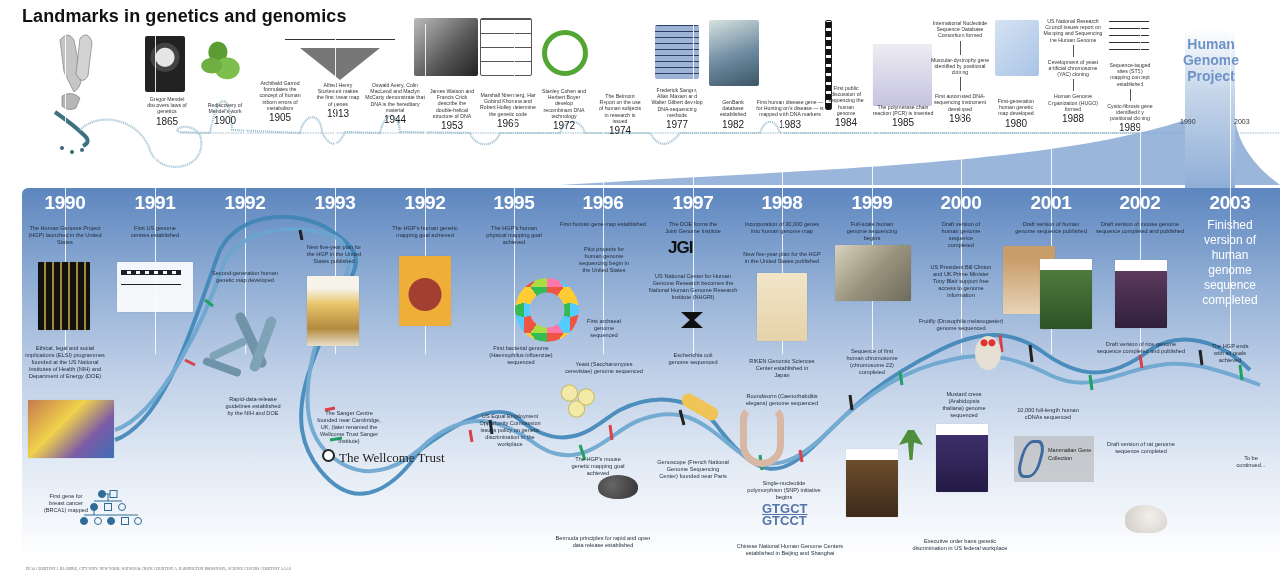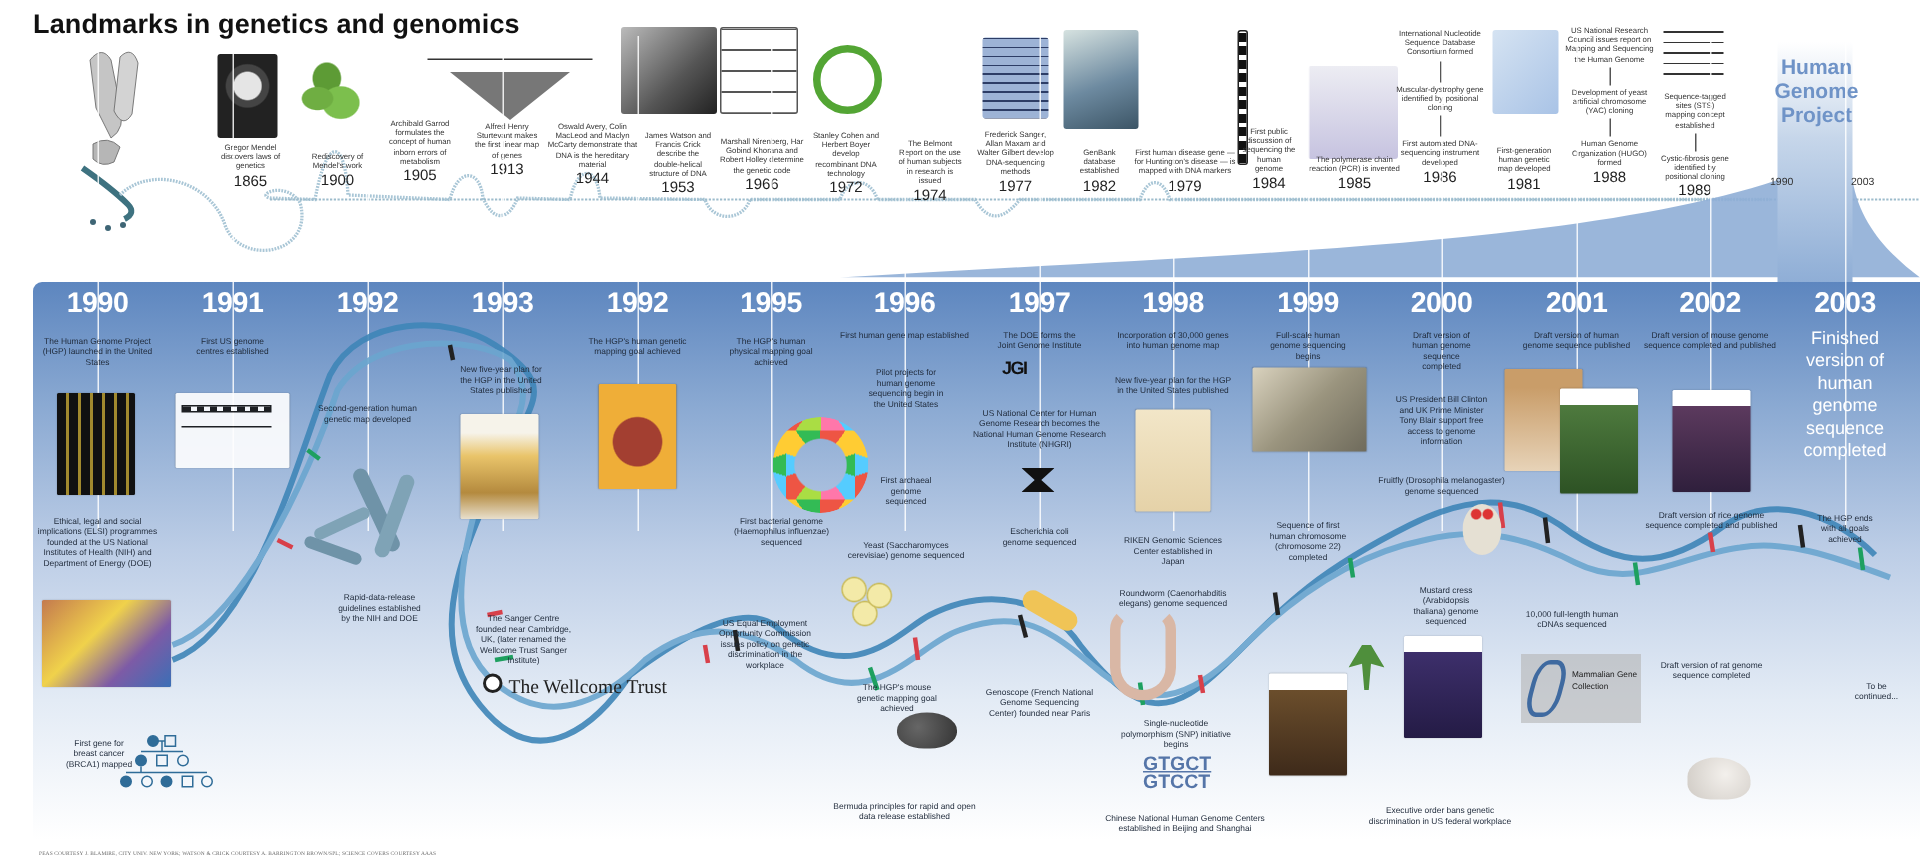--- a/index.html
+++ b/index.html
@@ -167,41 +167,41 @@
 <div class="early-event" style="left:677px;top:87px;width:52px;">
   <span class="caption">Frederick Sanger, Allan Maxam and Walter Gilbert develop DNA-sequencing methods</span>
   <span class="year">1977</span>
 </div>
 <div class="early-event" style="left:733px;top:99px;width:36px;">
   <span class="caption">GenBank database established</span>
   <span class="year">1982</span>
 </div>
 <div class="early-event" style="left:790px;top:99px;width:70px;">
   <span class="caption">First human disease gene — for Huntington's disease — is mapped with DNA markers</span>
-  <span class="year">1979</span>
+  <span class="year">1983</span>
 </div>
 <div class="early-event" style="left:846px;top:85px;width:36px;">
   <span class="caption">First public discussion of sequencing the human genome</span>
   <span class="year">1984</span>
 </div>
 <div class="early-event" style="left:903px;top:104px;width:66px;">
   <span class="caption">The polymerase chain reaction (PCR) is invented</span>
   <span class="year">1985</span>
 </div>
 <div class="early-event" style="left:960px;top:20px;width:60px;">
   <span class="caption">International Nucleotide Sequence Database Consortium formed</span>
   <span style="display:block;height:14px;width:1px;background:#555;margin:2px auto;"></span>
   <span class="caption">Muscular-dystrophy gene identified by positional cloning</span>
   <span style="display:block;height:14px;width:1px;background:#555;margin:2px auto;"></span>
   <span class="caption">First automated DNA-sequencing instrument developed</span>
   <span class="year">1986</span>
 </div>
 <div class="early-event" style="left:1016px;top:98px;width:42px;">
   <span class="caption">First-generation human genetic map developed</span>
-  <span class="year">1981</span>
+  <span class="year">1980</span>
 </div>
 <div class="early-event" style="left:1073px;top:18px;width:62px;">
   <span class="caption">US National Research Council issues report on Mapping and Sequencing the Human Genome</span>
   <span style="display:block;height:12px;width:1px;background:#555;margin:2px auto;"></span>
   <span class="caption">Development of yeast artificial chromosome (YAC) cloning</span>
   <span style="display:block;height:12px;width:1px;background:#555;margin:2px auto;"></span>
   <span class="caption">Human Genome Organization (HUGO) formed</span>
   <span class="year">1988</span>
 </div>
 <div class="early-event" style="left:1130px;top:62px;width:46px;">
@@ -334,21 +334,21 @@
 <div class="band-event" style="left:603px;top:221px;width:88px;">First human gene map established</div>
 <div class="band-event" style="left:604px;top:246px;width:50px;">Pilot projects for human genome sequencing begin in the United States</div>
 <div class="band-event" style="left:604px;top:318px;width:48px;">First archaeal genome sequenced</div>
 <div class="band-event" style="left:604px;top:361px;width:80px;">Yeast (Saccharomyces cerevisiae) genome sequenced</div>
 <div style="position:absolute;left:555px;top:381px;width:48px;height:40px;border-radius:50%;background:radial-gradient(circle at 30% 30%,#f3eaa8 0 7px,#c9bb5a 8px,transparent 9px),radial-gradient(circle at 65% 40%,#f3eaa8 0 7px,#c9bb5a 8px,transparent 9px),radial-gradient(circle at 45% 70%,#f3eaa8 0 7px,#c9bb5a 8px,transparent 9px);"></div>
 <div class="band-event" style="left:598px;top:456px;width:62px;">The HGP's mouse genetic mapping goal achieved</div>
 <div style="position:absolute;left:598px;top:475px;width:40px;height:24px;border-radius:50% 50% 45% 45%;background:radial-gradient(circle at 35% 40%,#666,#333);"></div>
 <div class="band-event" style="left:603px;top:535px;width:104px;">Bermuda principles for rapid and open data release established</div>
 
 <div class="band-event" style="left:693px;top:221px;width:60px;">The DOE forms the Joint Genome Institute</div>
-<div style="position:absolute;left:668px;top:238px;font-weight:bold;font-size:12px;color:#111;letter-spacing:-1px;">JGI</div>
+<div style="position:absolute;left:668px;top:238px;font-weight:bold;font-size:17px;color:#111;letter-spacing:-1px;">JGI</div>
 <div class="band-event" style="left:693px;top:273px;width:96px;">US National Center for Human Genome Research becomes the National Human Genome Research Institute (NHGRI)</div>
 <div style="position:absolute;left:681px;top:312px;width:22px;height:16px;background:#111;clip-path:polygon(0 0,100% 0,60% 50%,100% 100%,0 100%,40% 50%);"></div>
 <div class="band-event" style="left:693px;top:352px;width:56px;">Escherichia coli genome sequenced</div>
 <div class="band-event" style="left:693px;top:459px;width:72px;">Genoscope (French National Genome Sequencing Center) founded near Paris</div>
 <div style="position:absolute;left:680px;top:400px;width:40px;height:14px;border-radius:8px;background:#f0c456;transform:rotate(30deg);"></div>
 
 <div class="band-event" style="left:782px;top:221px;width:78px;">Incorporation of 30,000 genes into human genome map</div>
 <div class="band-event" style="left:782px;top:251px;width:82px;">New five-year plan for the HGP in the United States published</div>
 <div class="thumb" style="left:757px;top:273px;width:50px;height:68px;background:linear-gradient(180deg,#f2e6c8,#e5d2a8);"></div>
 <div class="band-event" style="left:782px;top:358px;width:66px;">RIKEN Genomic Sciences Center established in Japan</div>

